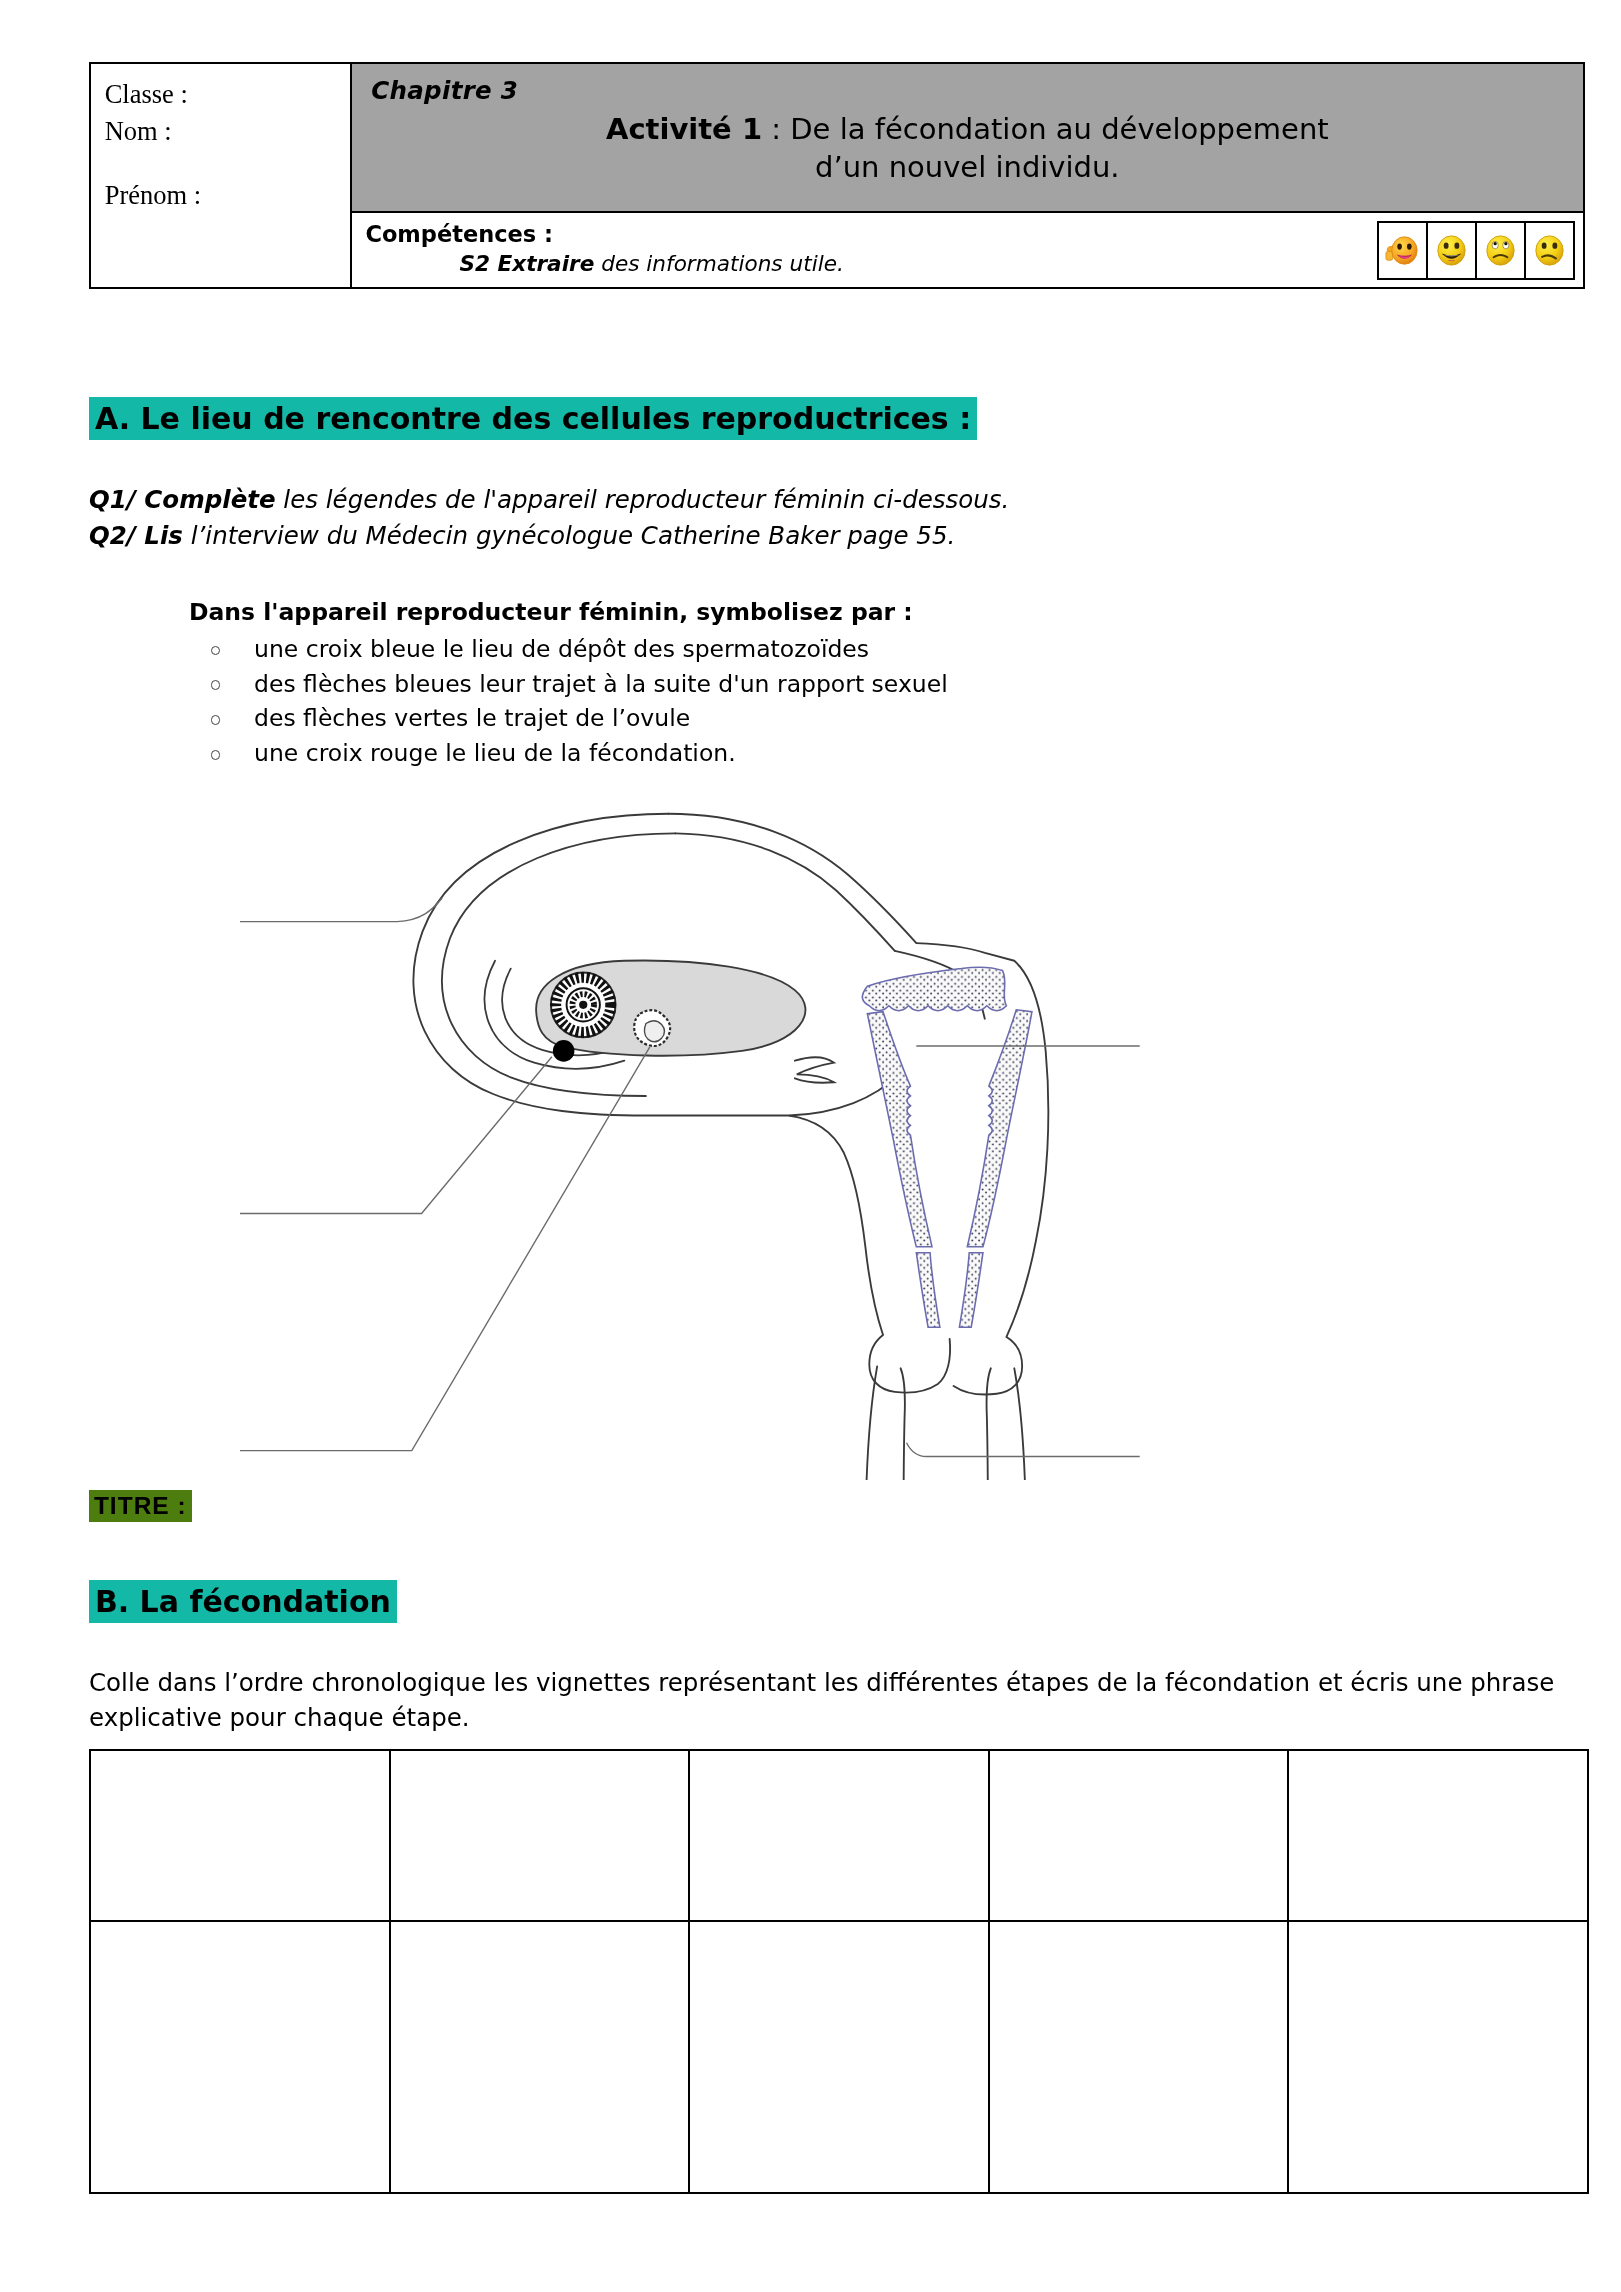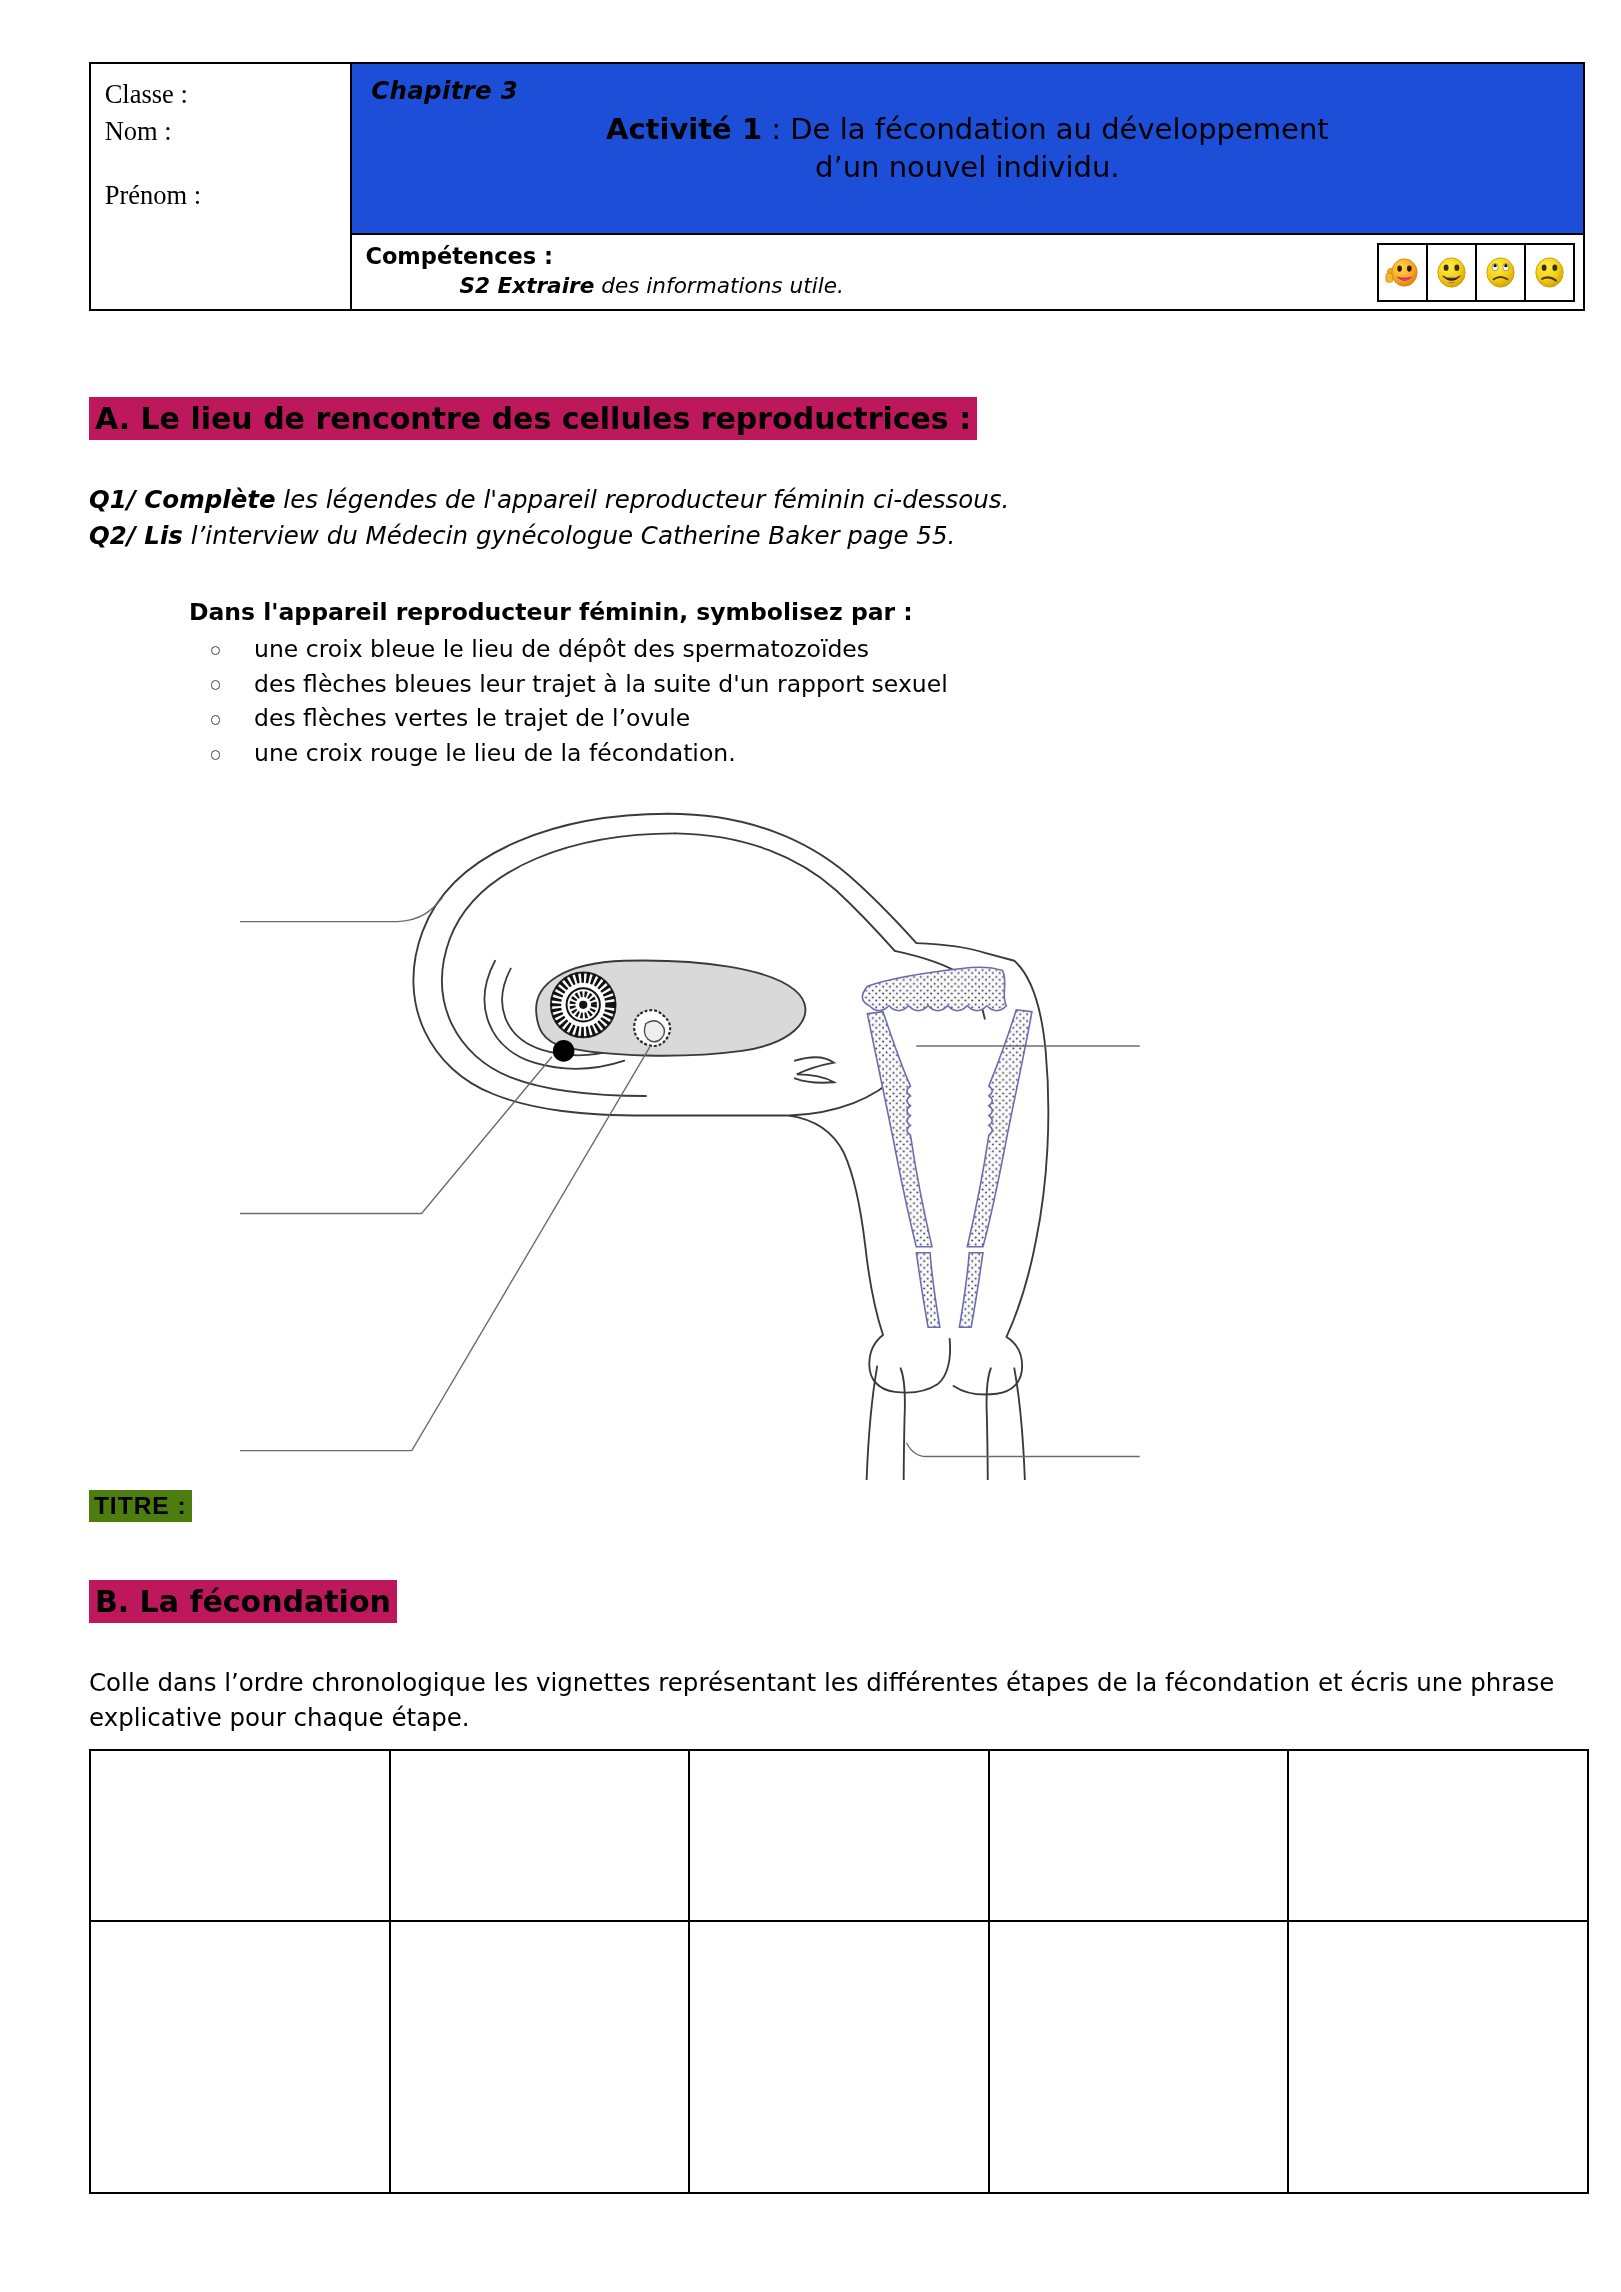--- a/index.html
+++ b/index.html
@@ -39,23 +39,23 @@
     font-size:26.5px;
     line-height:1.42;
     color:#000;
     padding:11.8px 0 0 13.7px !important;
     height:176px;
   }
   .cell-identity .ln{display:block;}
   .cell-identity .ln.gap{margin-top:25.5px;}
 
   .cell-title{
-    background:#1d4ed8;
+    background:#a3a3a3;
     padding:9.8px 13.7px 15.7px 13.7px !important;
-    height:171px;
+    height:149px;
     box-sizing:border-box;
   }
   .chapitre{
     font-family:"DejaVu Sans", sans-serif;
     font-weight:bold;font-style:italic;
     font-size:24.5px;
     letter-spacing:0.3px;
     margin:2px 0 3.9px 5.9px;
   }
   .activite-line1{
@@ -109,21 +109,21 @@
   }
   .smiley-cell:last-child{border-right:none;}
   .smiley-cell svg{display:block;}
 
   
   .sec-head{
     position:absolute;
     font-family:"DejaVu Sans", sans-serif;
     font-weight:bold;
     color:#000;
-    background:#be185d;
+    background:#14b8a6;
     white-space:nowrap;
     line-height:1.18;
   }
   #sec-a{
     left:65px; top:397px;
     font-size:30px;
     padding:3.9px 5.9px 3.9px 5.9px;
   }
   #sec-b{
     left:65px; top:1580px;

